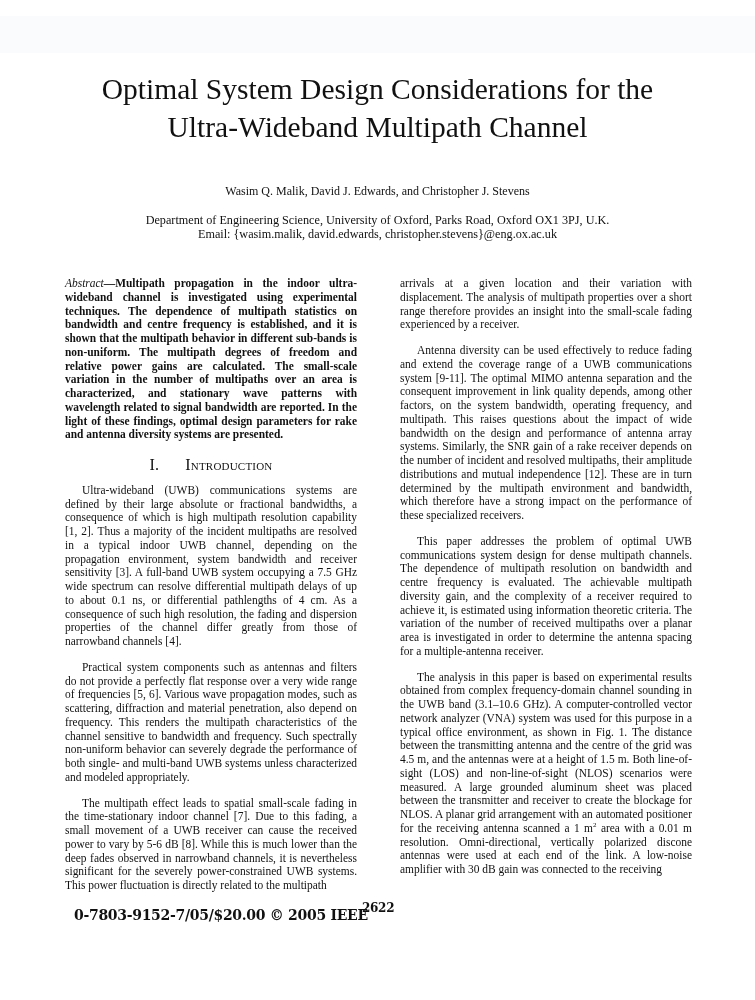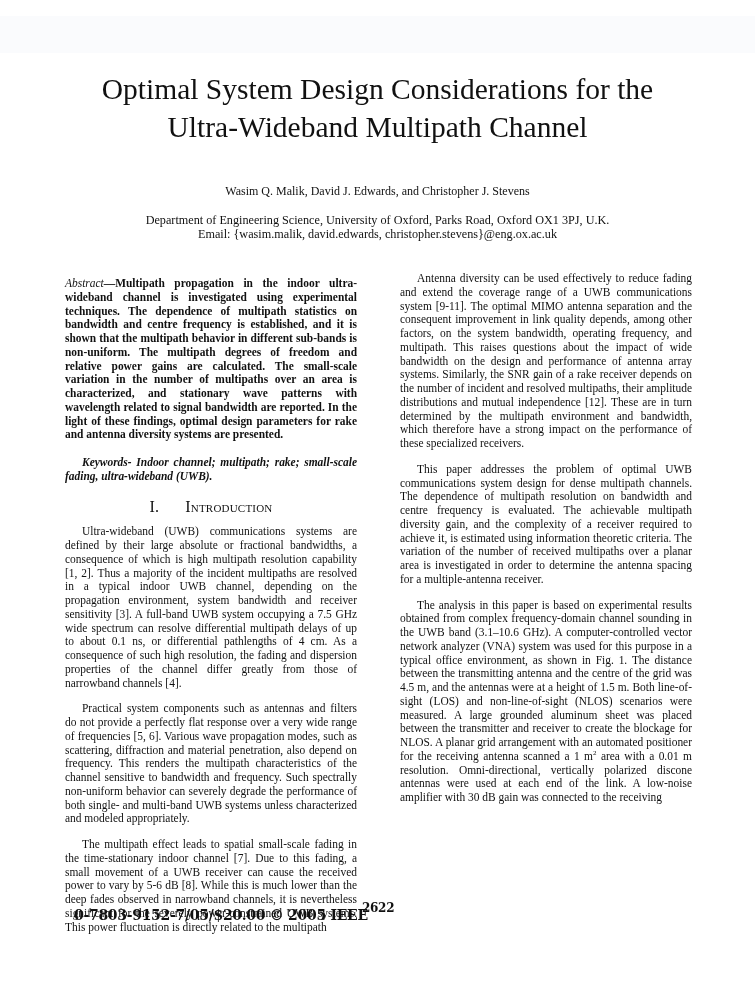--- a/index.html
+++ b/index.html
@@ -98,32 +98,32 @@
 
 <div class="authors">
   <div class="names">Wasim Q. Malik, David J. Edwards, and Christopher J. Stevens</div>
   <div>Department of Engineering Science, University of Oxford, Parks Road, Oxford OX1 3PJ, U.K.</div>
   <div>Email: {wasim.malik, david.edwards, christopher.stevens}@eng.ox.ac.uk</div>
 </div>
 
 <div class="col col-left">
   <p class="abstract"><span class="lead">Abstract</span><span>—</span><span>Multipath propagation in the indoor ultra-wideband channel is investigated using experimental techniques. The dependence of multipath statistics on bandwidth and centre frequency is established, and it is shown that the multipath behavior in different sub-bands is non-uniform. The multipath degrees of freedom and relative power gains are calculated. The small-scale variation in the number of multipaths over an area is characterized, and stationary wave patterns with wavelength related to signal bandwidth are reported. In the light of these findings, optimal design parameters for rake and antenna diversity systems are presented.</span></p>
 
-  <p class="keywords">Keywords- Indoor channel; multipath; rake; small-scale fading, ultra-wideband (UWB).</p>
 
   <div class="section-head">
     <span class="num">I.</span><span>Introduction</span>
   </div>
 
   <p class="indent">Ultra-wideband (UWB) communications systems are defined by their large absolute or fractional bandwidths, a consequence of which is high multipath resolution capability [1, 2]. Thus a majority of the incident multipaths are resolved in a typical indoor UWB channel, depending on the propagation environment, system bandwidth and receiver sensitivity [3]. A full-band UWB system occupying a 7.5 GHz wide spectrum can resolve differential multipath delays of up to about 0.1 ns, or differential pathlengths of 4 cm. As a consequence of such high resolution, the fading and dispersion properties of the channel differ greatly from those of narrowband channels [4].</p>
   <p class="indent gap">Practical system components such as antennas and filters do not provide a perfectly flat response over a very wide range of frequencies [5, 6]. Various wave propagation modes, such as scattering, diffraction and material penetration, also depend on frequency. This renders the multipath characteristics of the channel sensitive to bandwidth and frequency. Such spectrally non-uniform behavior can severely degrade the performance of both single- and multi-band UWB systems unless characterized and modeled appropriately.</p>
   <p class="indent gap">The multipath effect leads to spatial small-scale fading in the time-stationary indoor channel [7]. Due to this fading, a small movement of a UWB receiver can cause the received power to vary by 5-6 dB [8]. While this is much lower than the deep fades observed in narrowband channels, it is nevertheless significant for the severely power-constrained UWB systems. This power fluctuation is directly related to the multipath</p>
 </div>
 
 <div class="col col-right">
+  <p>arrivals at a given location and their variation with displacement. The analysis of multipath properties over a short range therefore provides an insight into the small-scale fading experienced by a receiver.</p>
   <p class="indent gap">Antenna diversity can be used effectively to reduce fading and extend the coverage range of a UWB communications system [9-11]. The optimal MIMO antenna separation and the consequent improvement in link quality depends, among other factors, on the system bandwidth, operating frequency, and multipath. This raises questions about the impact of wide bandwidth on the design and performance of antenna array systems. Similarly, the SNR gain of a rake receiver depends on the number of incident and resolved multipaths, their amplitude distributions and mutual independence [12]. These are in turn determined by the multipath environment and bandwidth, which therefore have a strong impact on the performance of these specialized receivers.</p>
   <p class="indent gap">This paper addresses the problem of optimal UWB communications system design for dense multipath channels. The dependence of multipath resolution on bandwidth and centre frequency is evaluated. The achievable multipath diversity gain, and the complexity of a receiver required to achieve it, is estimated using information theoretic criteria. The variation of the number of received multipaths over a planar area is investigated in order to determine the antenna spacing for a multiple-antenna receiver.</p>
 
 
   <p class="indent"><span>The analysis in this paper is based on experimental results obtained from complex frequency-domain channel sounding in the UWB band (3.1–10.6 GHz). A computer-controlled vector network analyzer (VNA) system was used for this purpose in a typical office environment, as shown in Fig. 1. The distance between the transmitting antenna and the centre of the grid was 4.5 m, and the antennas were at a height of 1.5 m. Both line-of-sight (LOS) and non-line-of-sight (NLOS) scenarios were measured. A large grounded aluminum sheet was placed between the transmitter and receiver to create the blockage for NLOS. A planar grid arrangement with an automated positioner for the receiving antenna scanned a 1 m</span><sup>2</sup><span> area with a 0.01 m resolution. Omni-directional, vertically polarized discone antennas were used at each end of the link. A low-noise amplifier with 30 dB gain was connected to the receiving</span></p>
 </div>
 
 <div class="footer-left">0-7803-9152-7/05/$20.00 © 2005 IEEE</div>
 <div class="footer-page">2622</div>
 

